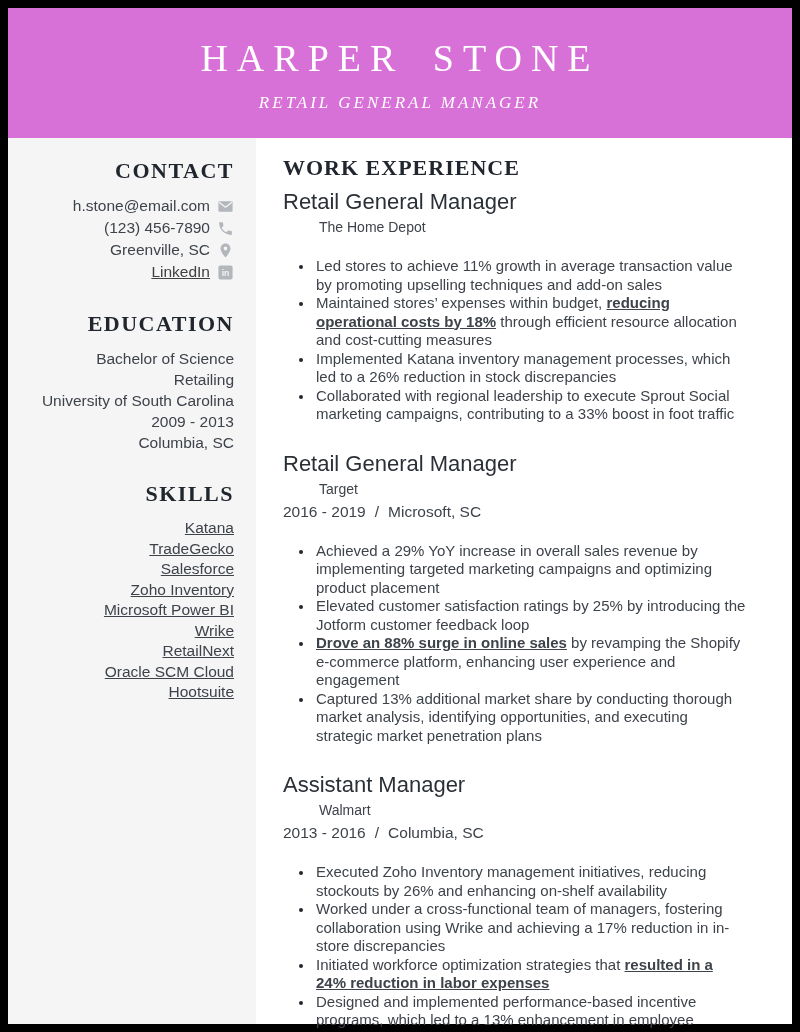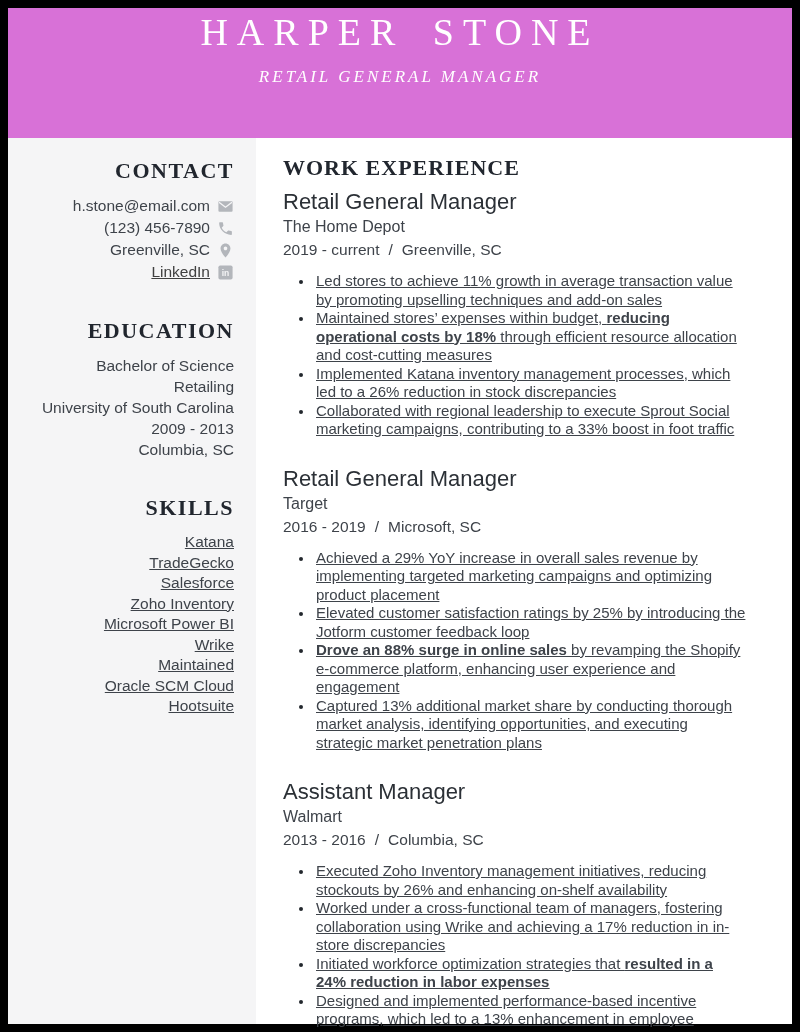--- a/index.html
+++ b/index.html
@@ -14,21 +14,21 @@
     border: 8px solid #000;
     background: #fff;
     display: flex; flex-direction: column;
   }
   
   .header {
     height: 130px; flex: 0 0 130px;
     background: #D871D7;
     color: #fff;
     display: flex; flex-direction: column;
-    align-items: center; 
+    align-items: center; justify-content: center;
     text-align: center;
   }
   .header h1 {
     font-family: "Liberation Serif", serif;
     font-weight: 400;
     font-size: 38px;
     letter-spacing: 9px;
     word-spacing: 10px;
     margin-top: 2px;
   }
@@ -71,38 +71,37 @@
     gap: 7px; line-height: 22px; height: 22px;
   }
   .contact-row .icon { width: 17px; height: 17px; flex: 0 0 17px; display: inline-flex; }
   .contact-row .icon svg { width: 17px; height: 17px; }
   .link {
     color: #404040;
     text-decoration: underline;
     cursor: pointer;
   }
   
-  .side-section { margin-top: 35px; }
+  .side-section { margin-top: 28px; }
   .side-line { line-height: 21px; }
   .skill-line { line-height: 20.5px; text-decoration: underline; }
   
   .job { margin-bottom: 26px; }
   .job-title {
     font-size: 22px; font-weight: 400;
     color: #2B3036;
     line-height: 27px;
     margin-bottom: 2px;
   }
-  .job-company { font-size: 16px; line-height: 20px; margin-bottom: 3px; }
+  .job-company { font-size: 14px; line-height: 20px; margin-bottom: 3px; margin-left: 36px; }
   .job-meta { font-size: 15.5px; line-height: 20px; margin-bottom: 2px; }
   .job-meta .sep { margin: 0 9px; }
   .job ul {
-    margin: 12px 0 0 0;
+    margin: 20px 0 0 0;
     padding-left: 31px;
-    text-decoration: underline;
   }
   .job li {
     font-size: 15px;
     line-height: 18.5px;
     padding-left: 2px;
   }
   .job li::marker { color: #23272d; font-size: 14px; }
   .hl { font-weight: bold; text-decoration: underline; }
 </style>
 </head>
@@ -171,34 +170,33 @@
 
       <section class="side-section">
         <h2 class="sec-heading">SKILLS</h2>
         <div>
             <div class="skill-line">Katana</div>
             <div class="skill-line">TradeGecko</div>
             <div class="skill-line">Salesforce</div>
             <div class="skill-line">Zoho Inventory</div>
             <div class="skill-line">Microsoft Power BI</div>
             <div class="skill-line">Wrike</div>
-            <div class="skill-line">Maintained</div>
+            <div class="skill-line">RetailNext</div>
             <div class="skill-line">Oracle SCM Cloud</div>
             <div class="skill-line">Hootsuite</div>
           </div>
       </section>
     </aside>
 
     <main class="main">
       <h2 class="sec-heading">WORK EXPERIENCE</h2>
       <div>
           <section class="job">
             <h3 class="job-title">Retail General Manager</h3>
             <div class="job-company">The Home Depot</div>
-            <div class="job-meta"><span>2019 - current</span><span class="sep">/</span><span>Greenville, SC</span></div>
             <ul>
               <li><span>Led stores to achieve 11% growth in average transaction value by promoting upselling techniques and add-on sales</span></li>
               <li><span>Maintained stores’ expenses within budget, </span><strong class="hl">reducing operational costs by 18%</strong><span> through efficient resource allocation and cost-cutting measures</span></li>
               <li><span>Implemented Katana inventory management processes, which led to a 26% reduction in stock discrepancies</span></li>
               <li><span>Collaborated with regional leadership to execute Sprout Social marketing campaigns, contributing to a 33% boost in foot traffic</span></li>
             </ul>
           </section>
           <section class="job">
             <h3 class="job-title">Retail General Manager</h3>
             <div class="job-company">Target</div>

